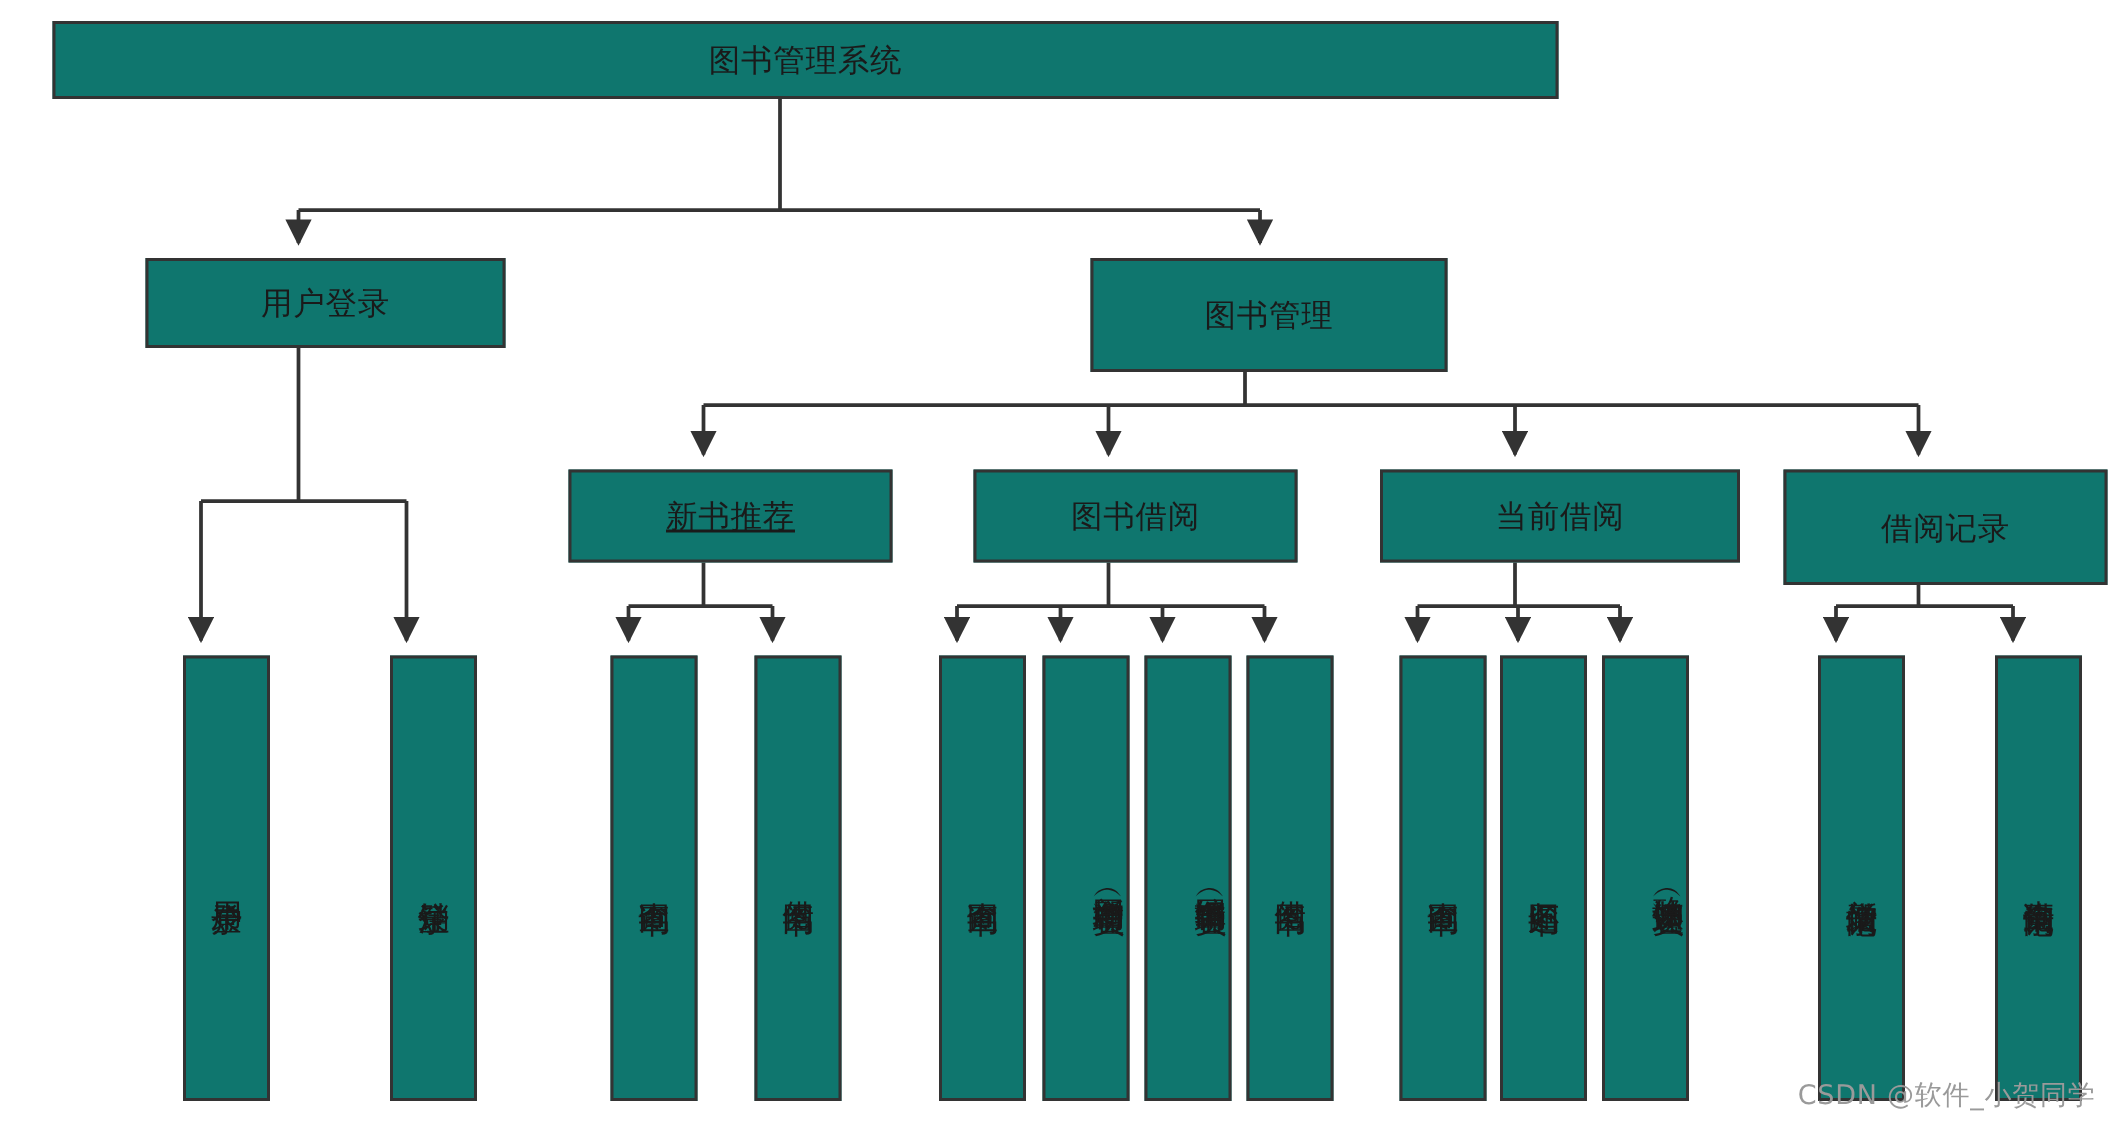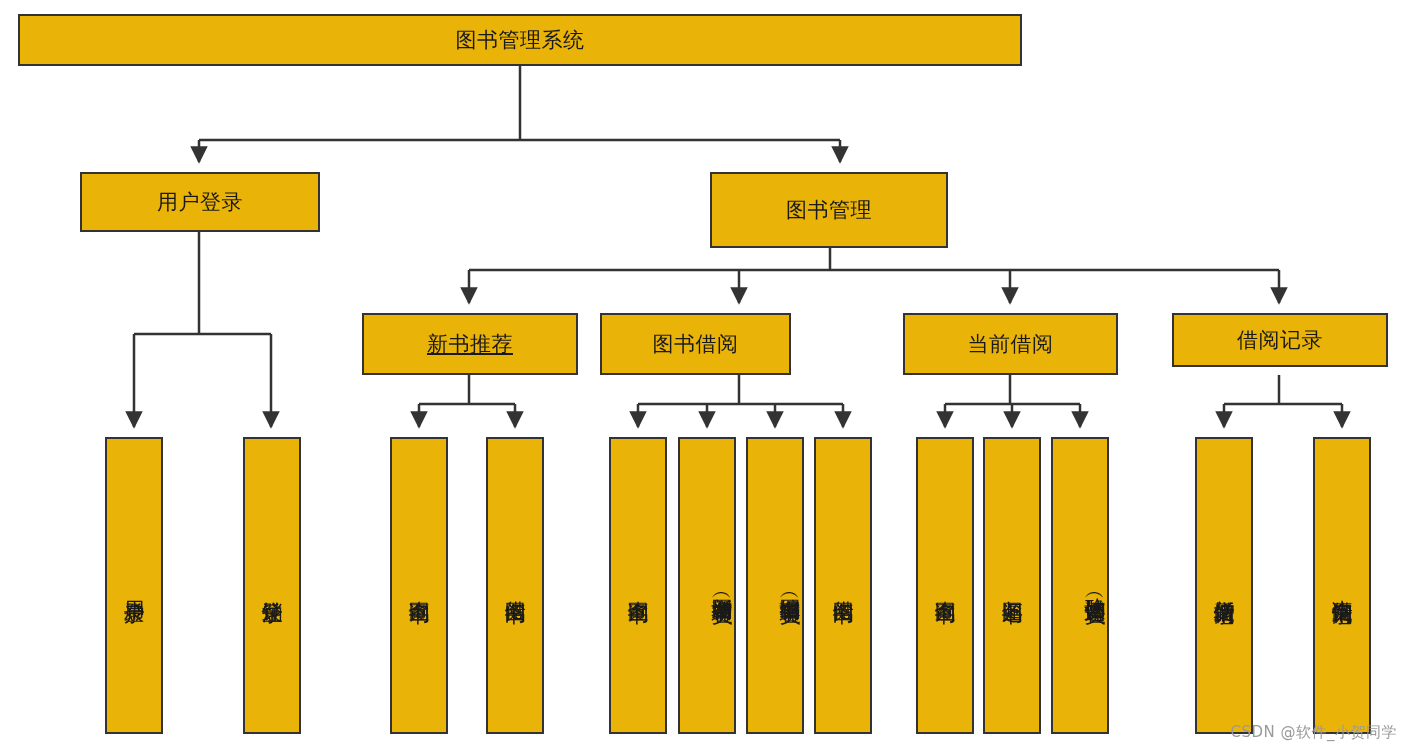--- a/index.html
+++ b/index.html
@@ -19,25 +19,26 @@
   }
   #edges {
     position: absolute;
     left: 0; top: 0;
     width: 1405px; height: 747px;
     pointer-events: none;
   }
   .node {
     position: absolute;
     border: 2px solid #333333;
-    background: #eab308;
+    background: #0f766e;
     display: flex;
     align-items: center;
     justify-content: center;
     color: #1a1a1a;
+    margin-left: 17px;
   }
   .node.h {
     font-size: 21px;
     letter-spacing: 0.5px;
   }
   .node.v {
     writing-mode: vertical-rl;
     text-orientation: upright;
     font-size: 21px;
     letter-spacing: 1px;
@@ -49,21 +50,21 @@
     align-items: flex-start;
   }
   .node .lbl {
     display: block;
     white-space: nowrap;
   }
   .watermark {
     position: absolute;
     right: 8px;
     bottom: 5px;
-    font-size: 15px;
+    font-size: 18px;
     color: #9a9a9a;
     letter-spacing: 0.5px;
     white-space: nowrap;
   }
 </style>
 </head>
 <body>
 
 <div id="diagram">
 
@@ -124,27 +125,27 @@
   <div class="node h" style="left:80px; top:172px; width:240px; height:60px;">
     <span class="lbl">用户登录</span>
   </div>
   <div class="node h" style="left:710px; top:172px; width:238px; height:76px;">
     <span class="lbl">图书管理</span>
   </div>
 
   <div class="node h" style="left:362px; top:313px; width:216px; height:62px;text-decoration:underline;">
     <span class="lbl">新书推荐</span>
   </div>
-  <div class="node h" style="left:600px; top:313px; width:191px; height:62px;">
+  <div class="node h" style="left:632px; top:313px; width:216px; height:62px;">
     <span class="lbl">图书借阅</span>
   </div>
-  <div class="node h" style="left:903px; top:313px; width:215px; height:62px;">
+  <div class="node h" style="left:903px; top:313px; width:240px; height:62px;">
     <span class="lbl">当前借阅</span>
   </div>
-  <div class="node h" style="left:1172px; top:313px; width:216px; height:54px;">
+  <div class="node h" style="left:1172px; top:313px; width:216px; height:77px;">
     <span class="lbl">借阅记录</span>
   </div>
 
   <div class="node v" style="left:105px; top:437px; width:58px; height:297px;">
     <span class="lbl">用户登录</span>
   </div>
   <div class="node v" style="left:243px; top:437px; width:58px; height:297px;">
     <span class="lbl">注销登录</span>
   </div>
 

